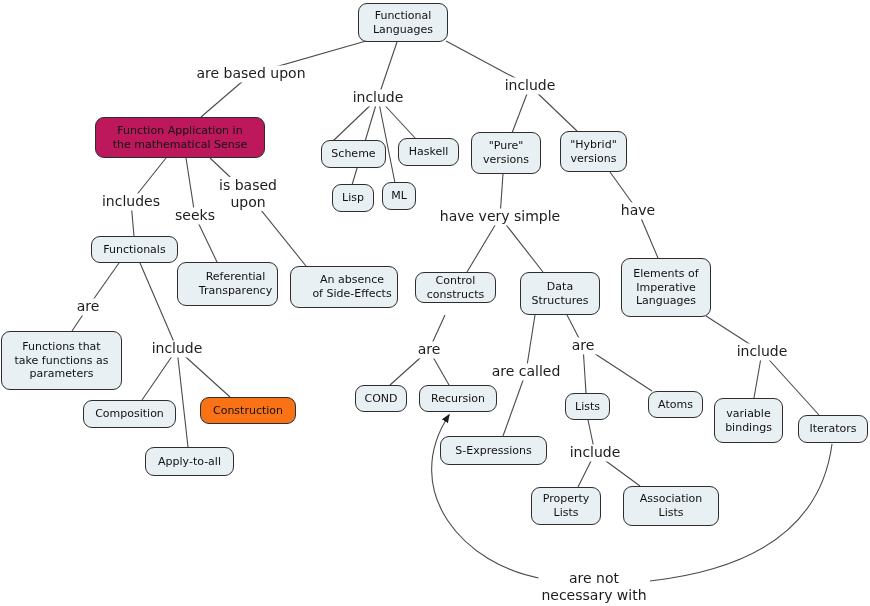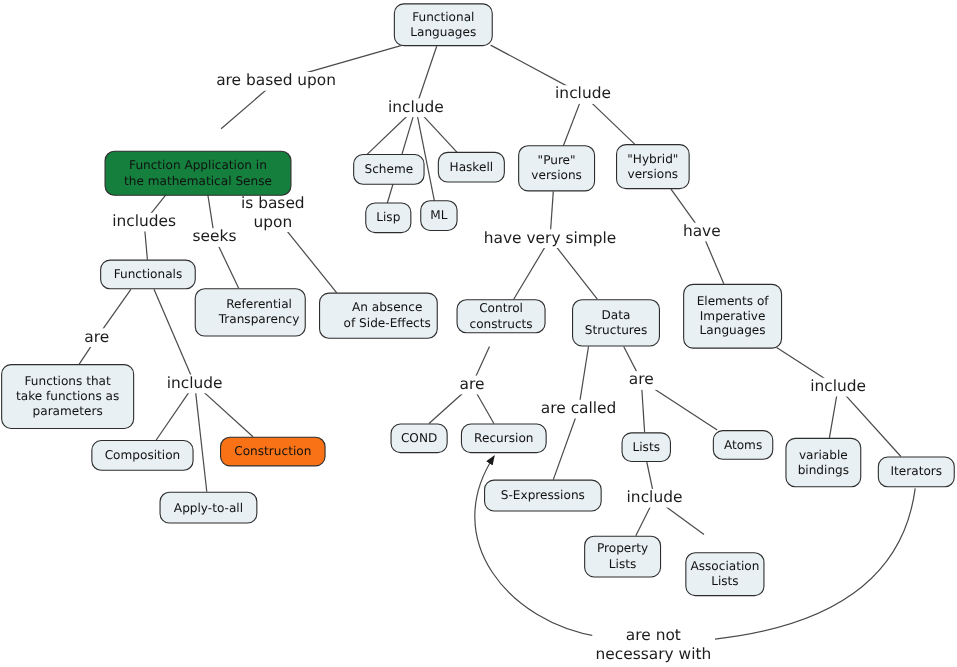--- a/index.html
+++ b/index.html
@@ -120,21 +120,21 @@
       <div class="link-label" style="left: 526px; top: 372px;">are called</div>
       <div class="link-label" style="left: 583px; top: 346px;">are</div>
       <div class="link-label" style="left: 595px; top: 453px;">include</div>
       <div class="link-label" style="left: 762px; top: 352px;">include</div>
       <div class="link-label" style="left: 594px; top: 587px;">are not
 necessary with</div>
     </div>
   <div id="nodes-layer">
       <div class="node" style="left: 358px; top: 3px; width: 90px; height: 39px; background: rgb(232, 240, 243); border-color: rgb(45, 45, 45); color: rgb(17, 17, 17);">Functional
 Languages</div>
-      <div class="node" style="left: 95px; top: 117px; width: 170px; height: 41px; background: #15803d; border-color: rgb(45, 45, 45); color: rgb(17, 17, 17); margin-top: 20px;">Function Application in
+      <div class="node" style="left: 95px; top: 117px; width: 170px; height: 41px; background: #be185d; border-color: rgb(45, 45, 45); color: rgb(17, 17, 17);">Function Application in
 the mathematical Sense</div>
       <div class="node" style="left: 287px; top: 140px; width: 65px; height: 28px; background: rgb(232, 240, 243); border-color: rgb(45, 45, 45); color: rgb(17, 17, 17); margin-left: 34px;">Scheme</div>
       <div class="node" style="left: 398px; top: 138px; width: 61px; height: 28px; background: rgb(232, 240, 243); border-color: rgb(45, 45, 45); color: rgb(17, 17, 17);">Haskell</div>
       <div class="node" style="left: 332px; top: 184px; width: 42px; height: 28px; background: rgb(232, 240, 243); border-color: rgb(45, 45, 45); color: rgb(17, 17, 17);">Lisp</div>
       <div class="node" style="left: 382px; top: 182px; width: 34px; height: 28px; background: rgb(232, 240, 243); border-color: rgb(45, 45, 45); color: rgb(17, 17, 17);">ML</div>
       <div class="node" style="left: 471px; top: 132px; width: 70px; height: 42px; background: rgb(232, 240, 243); border-color: rgb(45, 45, 45); color: rgb(17, 17, 17);">"Pure"
 versions</div>
       <div class="node" style="left: 560px; top: 131px; width: 67px; height: 41px; background: rgb(232, 240, 243); border-color: rgb(45, 45, 45); color: rgb(17, 17, 17);">"Hybrid"
 versions</div>
       <div class="node" style="left: 91px; top: 236px; width: 87px; height: 27px; background: rgb(232, 240, 243); border-color: rgb(45, 45, 45); color: rgb(17, 17, 17);">Functionals</div>
@@ -158,16 +158,16 @@
       <div class="node" style="left: 355px; top: 385px; width: 52px; height: 27px; background: rgb(232, 240, 243); border-color: rgb(45, 45, 45); color: rgb(17, 17, 17);">COND</div>
       <div class="node" style="left: 419px; top: 385px; width: 78px; height: 27px; background: rgb(232, 240, 243); border-color: rgb(45, 45, 45); color: rgb(17, 17, 17);">Recursion</div>
       <div class="node" style="left: 440px; top: 436px; width: 107px; height: 29px; background: rgb(232, 240, 243); border-color: rgb(45, 45, 45); color: rgb(17, 17, 17);">S-Expressions</div>
       <div class="node" style="left: 565px; top: 393px; width: 45px; height: 27px; background: rgb(232, 240, 243); border-color: rgb(45, 45, 45); color: rgb(17, 17, 17);">Lists</div>
       <div class="node" style="left: 648px; top: 391px; width: 55px; height: 27px; background: rgb(232, 240, 243); border-color: rgb(45, 45, 45); color: rgb(17, 17, 17);">Atoms</div>
       <div class="node" style="left: 714px; top: 398px; width: 69px; height: 45px; background: rgb(232, 240, 243); border-color: rgb(45, 45, 45); color: rgb(17, 17, 17);">variable
 bindings</div>
       <div class="node" style="left: 798px; top: 415px; width: 70px; height: 28px; background: rgb(232, 240, 243); border-color: rgb(45, 45, 45); color: rgb(17, 17, 17);">Iterators</div>
       <div class="node" style="left: 531px; top: 487px; width: 70px; height: 38px; background: rgb(232, 240, 243); border-color: rgb(45, 45, 45); color: rgb(17, 17, 17);">Property
 Lists</div>
-      <div class="node" style="left: 623px; top: 502px; width: 72px; height: 40px; background: rgb(232, 240, 243); border-color: rgb(45, 45, 45); color: rgb(17, 17, 17);">Association
+      <div class="node" style="left: 623px; top: 486px; width: 96px; height: 40px; background: rgb(232, 240, 243); border-color: rgb(45, 45, 45); color: rgb(17, 17, 17);">Association
 Lists</div>
     </div>
 </div>
 
 </body></html>

